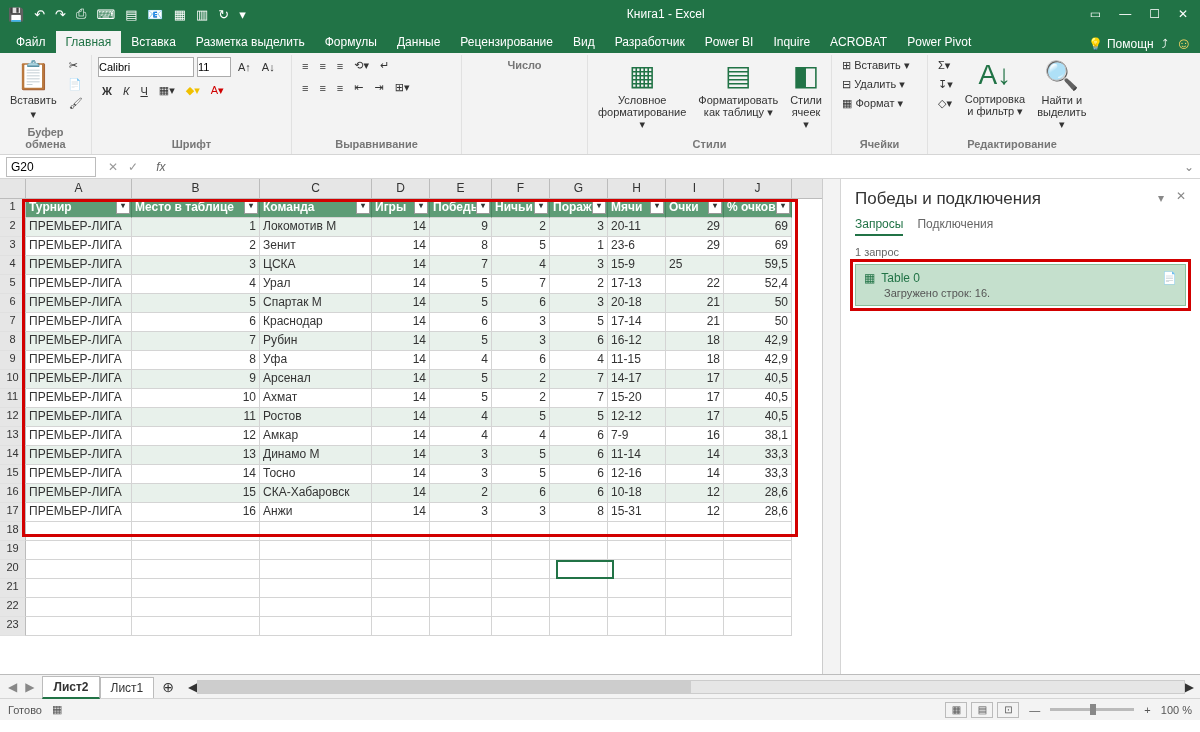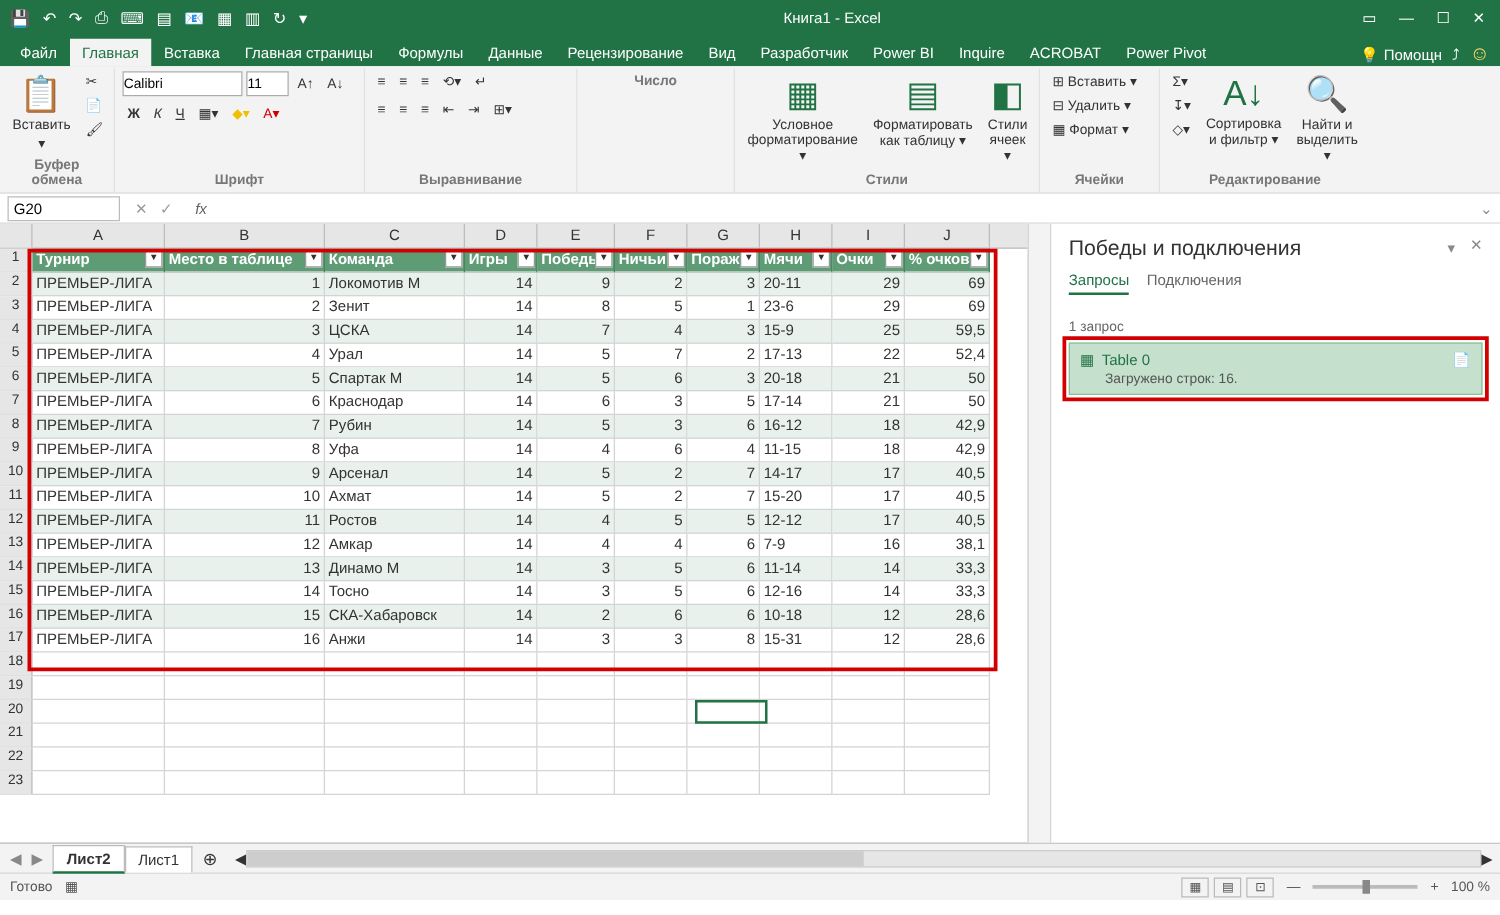--- a/index.html
+++ b/index.html
@@ -37,21 +37,21 @@
   .row { display: flex; height: 19px; }
   .row-h { width: 26px; text-align: center; border-right: 1px solid #bcbcbc; border-bottom: 1px solid #e0e0e0; background: #e6e6e6; font-size: 11px; padding-top: 1px; cursor: pointer; }
   .cell { border-right: 1px solid #d4d4d4; border-bottom: 1px solid #d4d4d4; padding: 1px 3px; font-size: 12px; overflow: hidden; white-space: nowrap; }
   .hdr-cell { background: #5e9c76; color: #fff; font-weight: 600; border-right: 1px solid #4a8360; position: relative; }
   .hdr-cell .drop { position: absolute; right: 1px; top: 1px; width: 14px; height: 14px; background: #fff; border: 1px solid #999; font-size: 8px; text-align: center; color: #333; cursor: pointer; }
   .band { background: #e8f1eb; }
   .highlight-box { position: absolute; border: 3px solid #d20000; pointer-events: none; }
   .active-cell { position: absolute; border: 2px solid #217346; pointer-events: none; }
   .queries-pane { width: 360px; border-left: 1px solid #d5d5d5; background: #fff; padding: 10px 14px; position: relative; }
   .qp-title { font-size: 17px; color: #333; margin-bottom: 8px; }
-  .qp-tabs { display: flex; gap: 14px; font-size: 12px; margin-bottom: 20px; }
+  .qp-tabs { display: flex; gap: 14px; font-size: 12px; margin-bottom: 10px; }
   .qp-tab { cursor: pointer; color: #666; padding-bottom: 3px; }
   .qp-tab.active { color: #217346; border-bottom: 2px solid #217346; }
   .qp-close { position: absolute; top: 10px; right: 14px; cursor: pointer; color: #888; }
   .qp-item { background: #c5e0cd; border: 1px solid #8abf9c; padding: 6px 8px; margin-top: 6px; cursor: pointer; }
   .qp-item-title { color: #217346; font-size: 12px; display: flex; align-items: center; gap: 6px; }
   .qp-item-sub { color: #555; font-size: 11px; padding-left: 20px; margin-top: 2px; }
   .qp-item-box { outline: 3px solid #d20000; outline-offset: 2px; }
   .sheet-tabs { height: 24px; display: flex; align-items: center; border-top: 1px solid #bcbcbc; background: #f3f3f3; font-size: 12px; }
   .sheet-nav { padding: 0 8px; display: flex; gap: 8px; color: #888; }
   .sheet-tab { padding: 3px 10px; border: 1px solid #bcbcbc; border-bottom: none; background: #fff; cursor: pointer; margin-top: 1px; }
@@ -91,21 +91,21 @@
     <span>—</span>
     <span>☐</span>
     <span>✕</span>
   </div>
 </div>
 
 <div class="tabs" id="tabs">
     <span class="tab">Файл</span>
     <span class="tab active">Главная</span>
     <span class="tab">Вставка</span>
-    <span class="tab">Главная страницы</span>
+    <span class="tab">Разметка выделить</span>
     <span class="tab">Формулы</span>
     <span class="tab">Данные</span>
     <span class="tab">Рецензирование</span>
     <span class="tab">Вид</span>
     <span class="tab">Разработчик</span>
     <span class="tab">Power BI</span>
     <span class="tab">Inquire</span>
     <span class="tab">ACROBAT</span>
     <span class="tab">Power Pivot</span>
     <div class="tab-right">
@@ -293,21 +293,21 @@
         <div class="row">
           <div class="row-h">4</div>
           <div class="cell band" style="width: 106px;">ПРЕМЬЕР-ЛИГА</div>
           <div class="cell band" style="width: 128px; text-align: right;">3</div>
           <div class="cell band" style="width: 112px;">ЦСКА</div>
           <div class="cell band" style="width: 58px; text-align: right;">14</div>
           <div class="cell band" style="width: 62px; text-align: right;">7</div>
           <div class="cell band" style="width: 58px; text-align: right;">4</div>
           <div class="cell band" style="width: 58px; text-align: right;">3</div>
           <div class="cell band" style="width: 58px;">15-9</div>
-          <div class="cell band" style="width: 58px; text-align: right;">25</div>
+          <div class="cell band" style="width: 58px; text-align: left;">25</div>
           <div class="cell band" style="width: 68px; text-align: right;">59,5</div>
         </div>
         <div class="row">
           <div class="row-h">5</div>
           <div class="cell" style="width: 106px;">ПРЕМЬЕР-ЛИГА</div>
           <div class="cell" style="width: 128px; text-align: right;">4</div>
           <div class="cell" style="width: 112px;">Урал</div>
           <div class="cell" style="width: 58px; text-align: right;">14</div>
           <div class="cell" style="width: 62px; text-align: right;">5</div>
           <div class="cell" style="width: 58px; text-align: right;">7</div>

